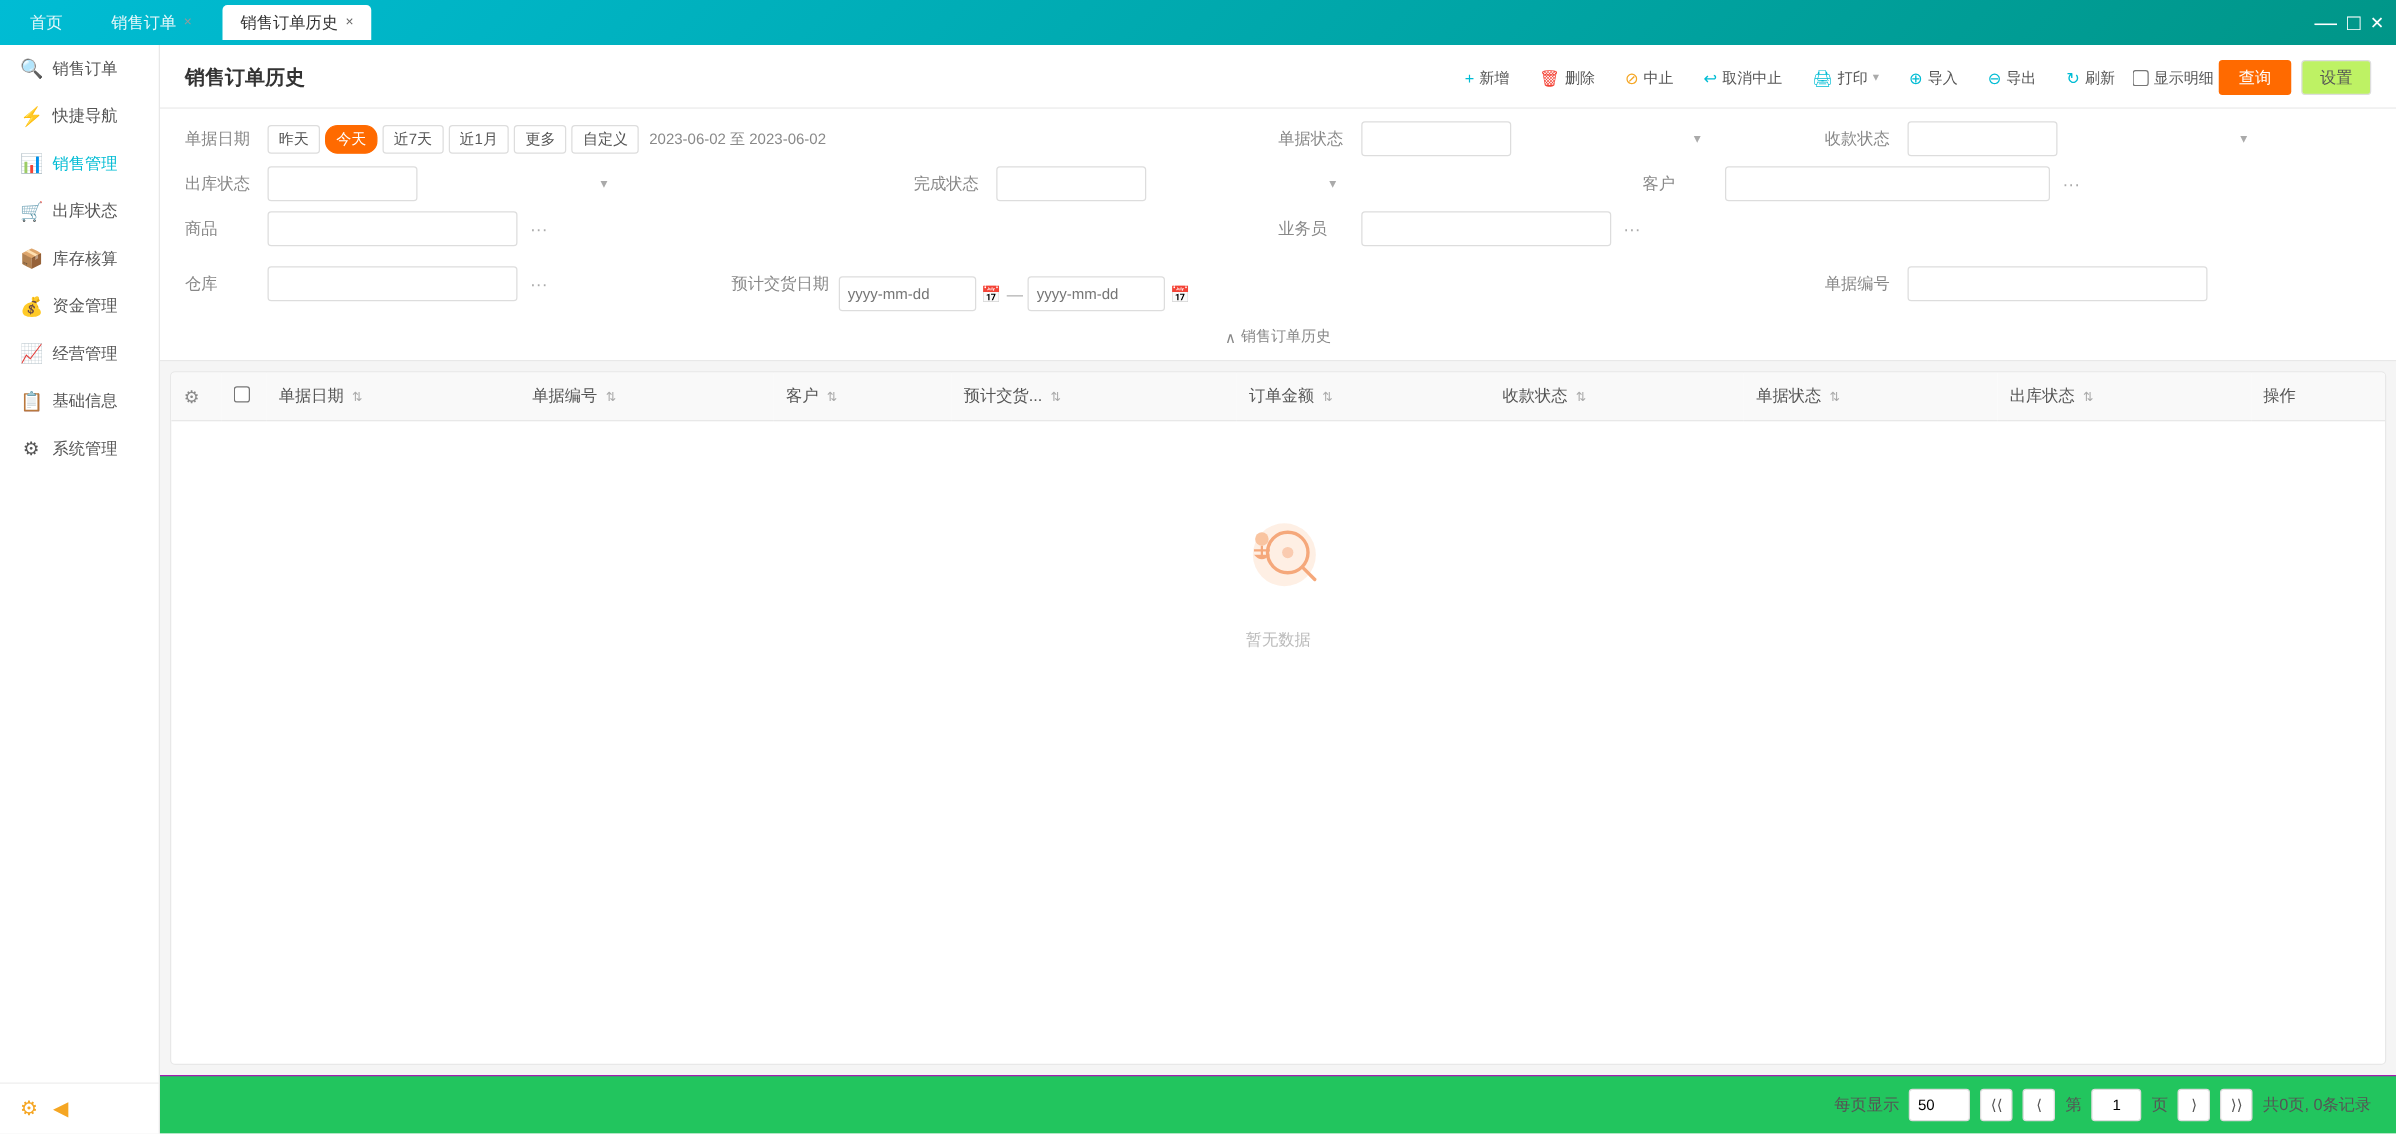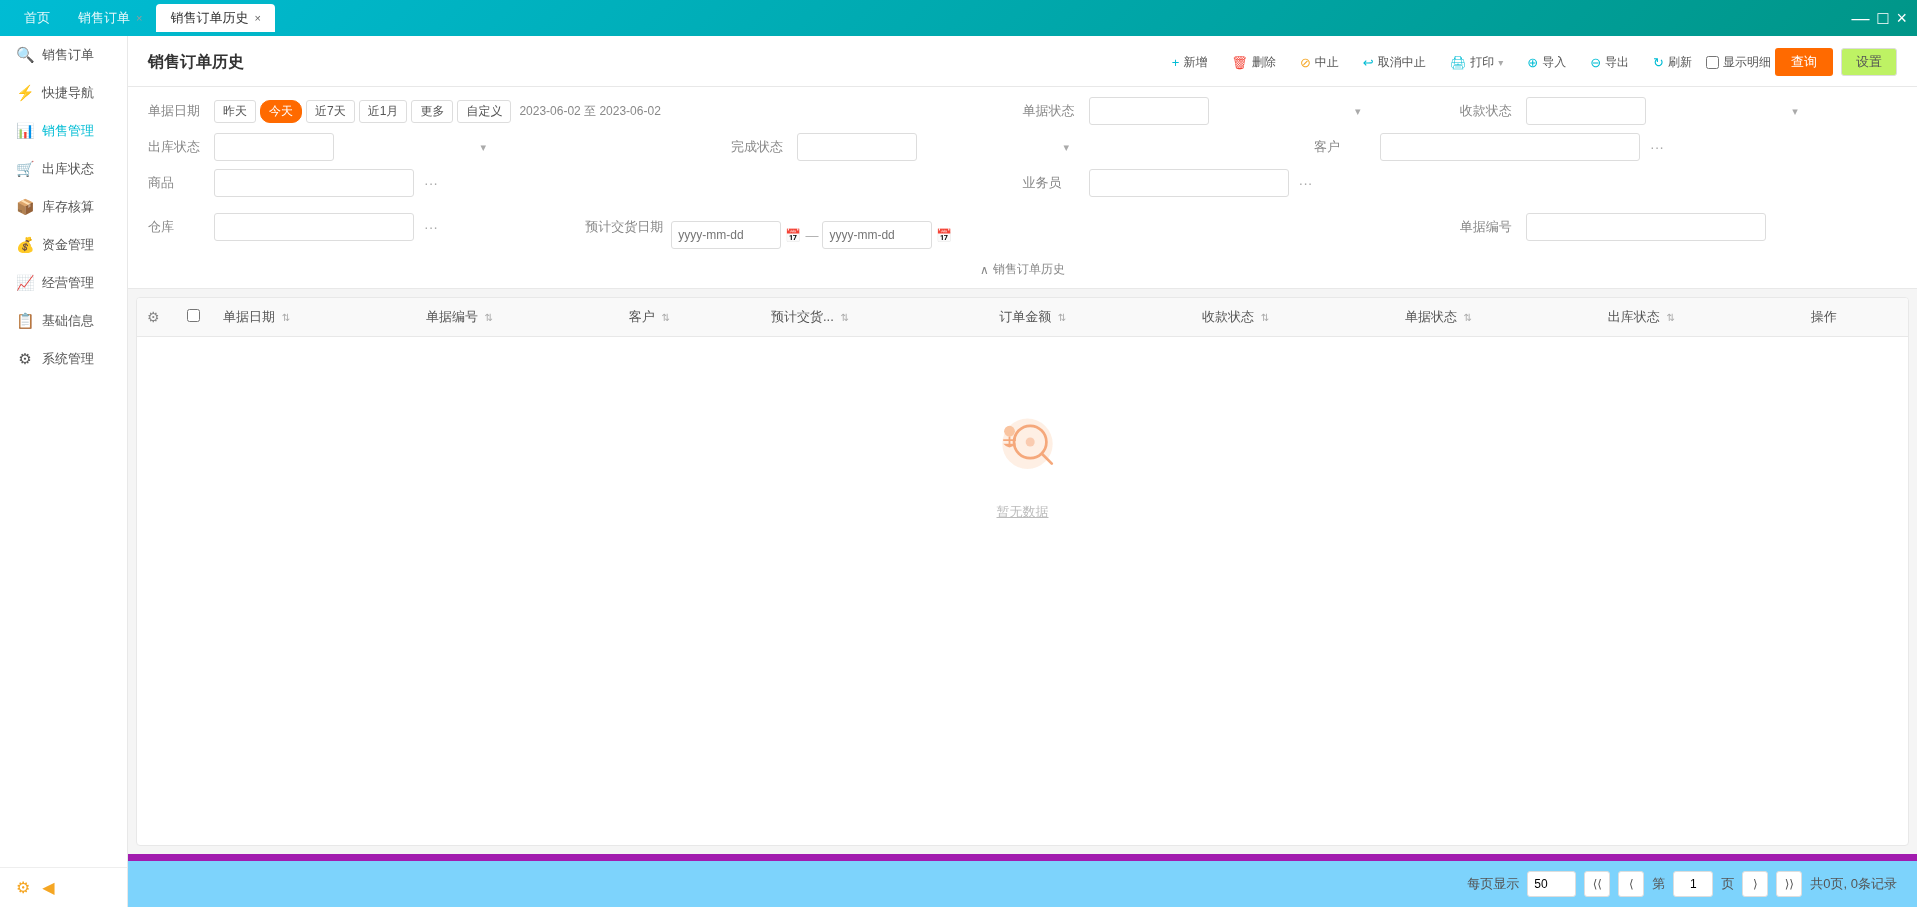--- a/index.html
+++ b/index.html
@@ -8,21 +8,21 @@
     
     .top-bar {
       height: 36px;
       background: linear-gradient(135deg, #00bcd4, #009688);
       display: flex;
       align-items: center;
       padding: 0 10px;
       color: white;
       flex-shrink: 0;
     }
-    .tab-list { display: flex; align-items: center; flex: 1; gap: 0; }
+    .tab-list { display: flex; align-items: center; flex: 1; gap: 11px; }
     .tab-item {
       height: 28px;
       padding: 0 14px;
       border-radius: 4px 4px 0 0;
       display: flex;
       align-items: center;
       gap: 6px;
       cursor: pointer;
       font-size: 13px;
       color: rgba(255,255,255,0.9);
@@ -306,33 +306,32 @@
     .table-checkbox { cursor: pointer; }
 
     
     .empty-state {
       display: flex;
       flex-direction: column;
       align-items: center;
       justify-content: center;
       padding: 60px 0;
       color: #bbb;
-      text-decoration: underline;
     }
     .empty-icon {
       width: 90px;
       height: 90px;
       margin-bottom: 16px;
     }
     .empty-text { font-size: 13px; color: #bbb; }
 
     
     .pagination {
-      background: #7dd3fc;
-      border-top: 7px solid #a21caf;
+      background: #22c55e;
+      border-top: 1px solid #a21caf;
       padding: 10px 20px;
       display: flex;
       align-items: center;
       justify-content: flex-end;
       gap: 8px;
       font-size: 13px;
       color: #555;
       flex-shrink: 0;
     }
     .pagination-select {

